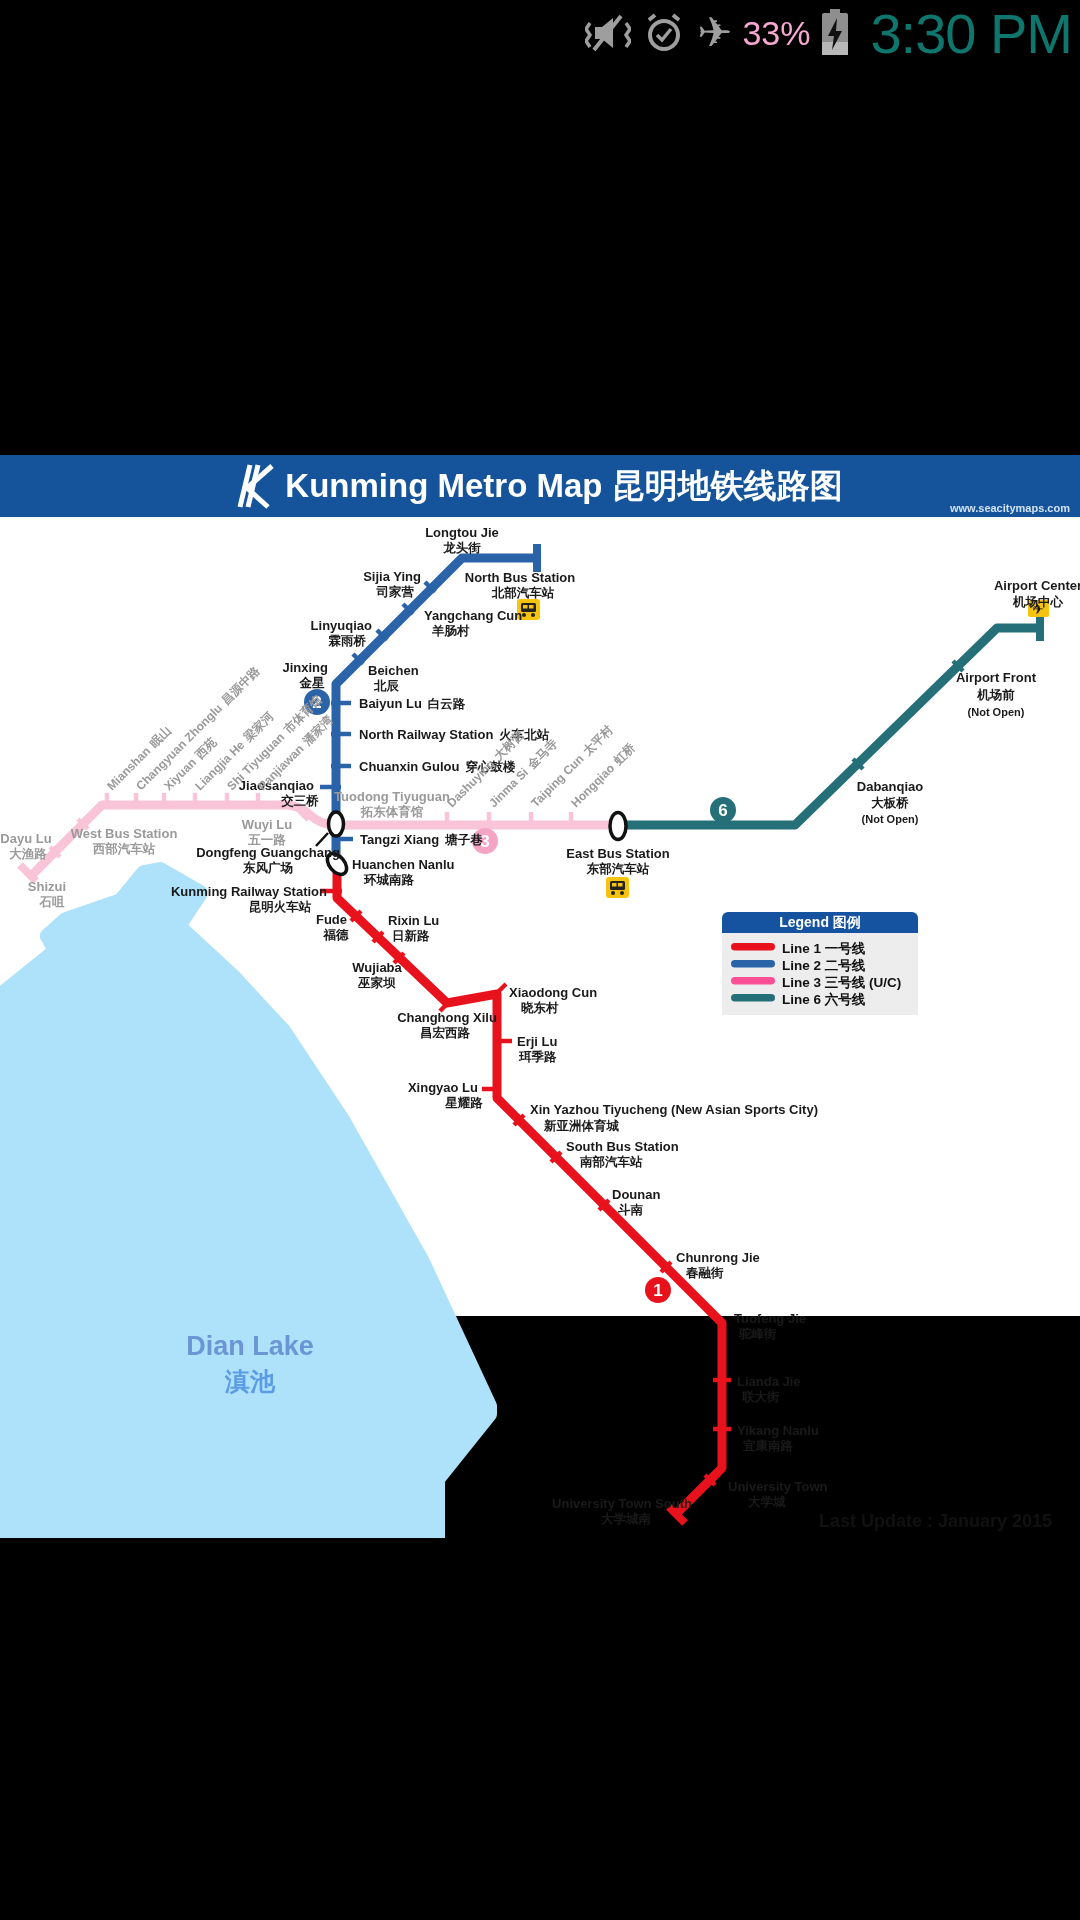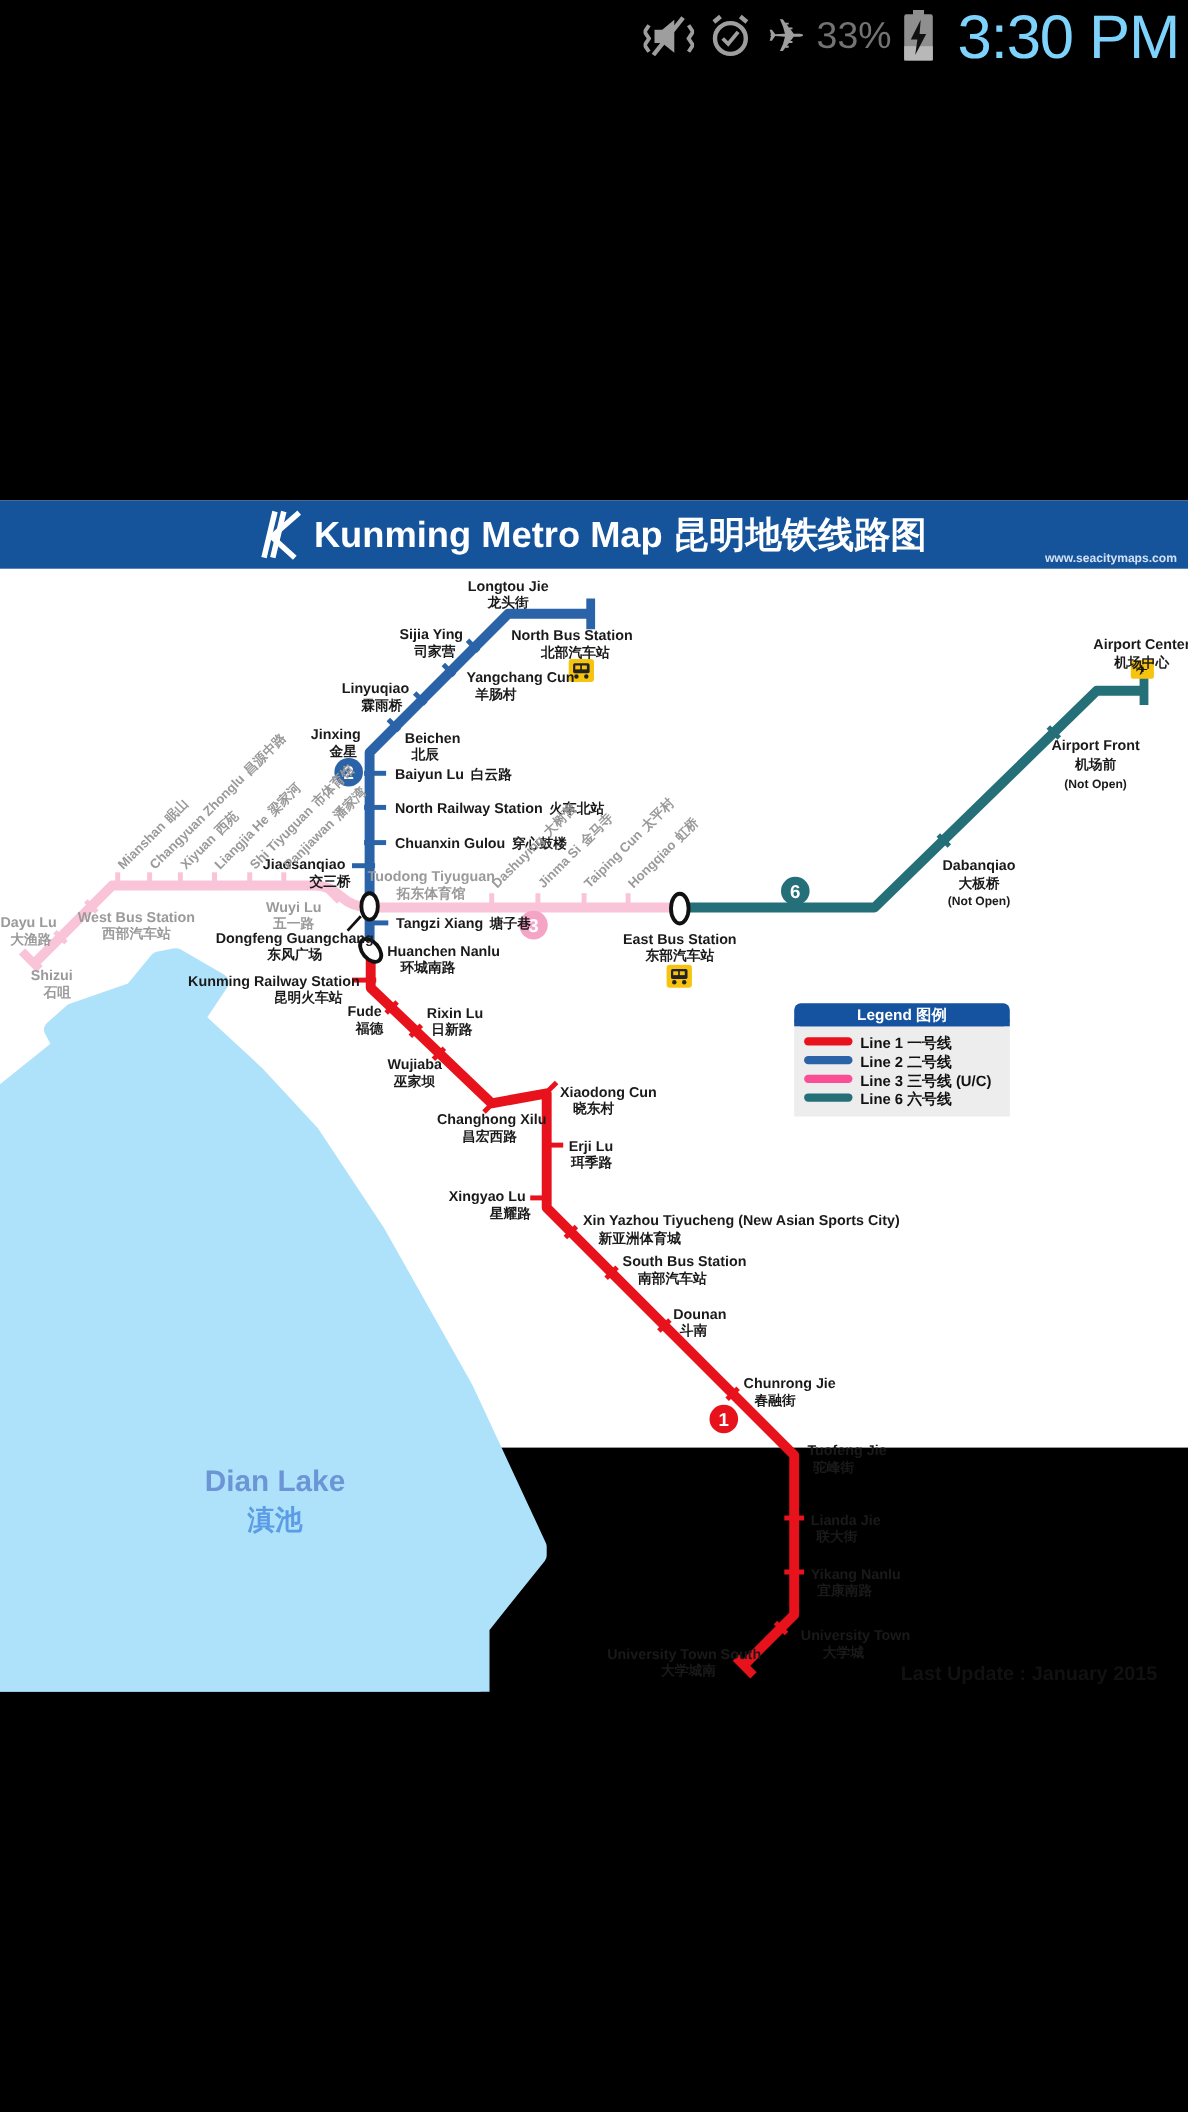--- a/index.html
+++ b/index.html
@@ -4,22 +4,22 @@
 <style>
   html,body{margin:0;padding:0;background:#000;}
   body{width:1080px;height:1920px;position:relative;overflow:hidden;
        font-family:"Liberation Sans",sans-serif;}
 
   
   .statusbar{position:absolute;top:0;left:0;width:1080px;height:66px;
              display:flex;align-items:center;justify-content:flex-end;
              padding-right:8px;box-sizing:border-box;gap:10px;}
   .statusbar svg{display:block;}
-  .sb-text{color:#737373;font-size:34px;}
-  .sb-time{color:#7dd3fc;font-size:56px;margin-left:10px;letter-spacing:-1px;}
+  .sb-text{color:#f9a8d4;font-size:34px;}
+  .sb-time{color:#0f766e;font-size:56px;margin-left:10px;letter-spacing:-1px;}
   .sb-plane{color:#9e9e9e;font-size:42px;font-family:"DejaVu Sans",sans-serif;line-height:1;}
 
   
   .map-area{position:absolute;top:455px;left:0;width:1080px;height:861px;background:#ffffff;}
   .map-header{height:62px;background:#15549b;position:relative;
               display:flex;align-items:center;justify-content:center;}
   .map-title{color:#fff;font-weight:bold;font-size:33px;white-space:nowrap;}
   .map-logo{margin-right:10px;}
   .site{position:absolute;right:10px;bottom:3px;color:#d3e2f4;font-size:11px;font-weight:bold;}
 

